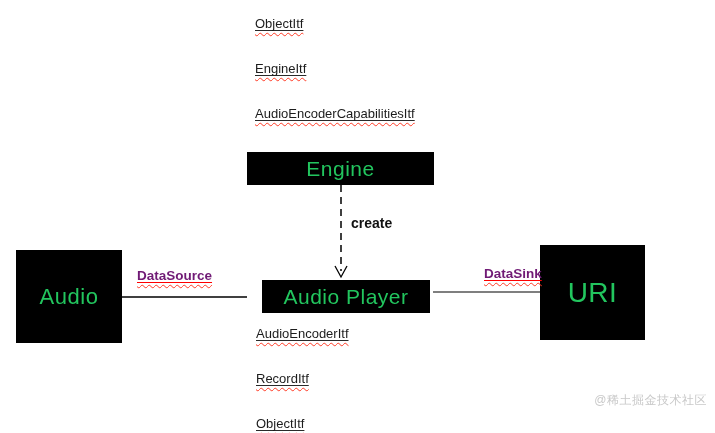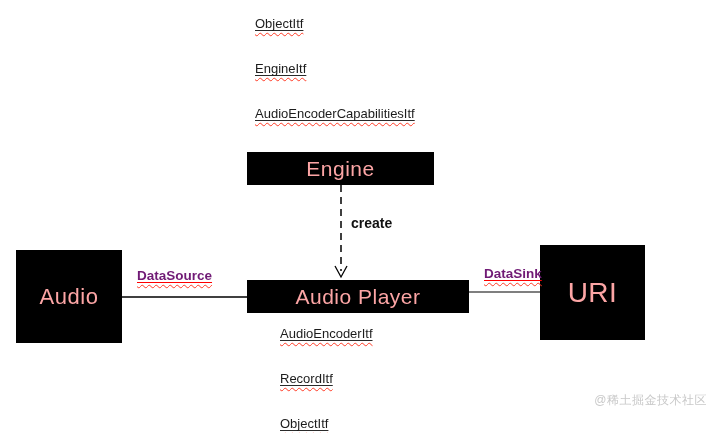--- a/index.html
+++ b/index.html
@@ -12,41 +12,41 @@
     position: relative;
     width: 715px;
     height: 433px;
     background: #ffffff;
     overflow: hidden;
   }
   
   .node {
     position: absolute;
     background: #000000;
-    color: #fca5a5;
+    color: #22c55e;
     display: flex;
     align-items: center;
     justify-content: center;
     font-weight: 400;
     letter-spacing: 0.5px;
   }
   #engine-box  { left: 247px; top: 152px; width: 187px; height: 33px; font-size: 21px; }
-  #player-box  { left: 247px; top: 280px; width: 222px; height: 33px; font-size: 21px; }
+  #player-box  { left: 262px; top: 280px; width: 168px; height: 33px; font-size: 21px; }
   #micro-box   { left: 16px;  top: 250px; width: 106px; height: 93px; font-size: 22px; }
   #uri-box     { left: 540px; top: 245px; width: 105px; height: 95px; font-size: 28px; }
 
   
   .iface-list {
     position: absolute;
     display: flex;
     flex-direction: column;
     gap: 30px;
   }
   #top-ifaces    { left: 255px; top: 16px; }
-  #bottom-ifaces { left: 280px; top: 326px; text-align: right; }
+  #bottom-ifaces { left: 256px; top: 326px; text-align: right; }
 
   
   .u {
     font-size: 13px;
     color: #1c1c1c;
     text-decoration: underline;
     text-decoration-color: #2a2a2a;
     text-decoration-thickness: 1px;
     text-underline-offset: 2px;
     text-decoration-skip-ink: none;

